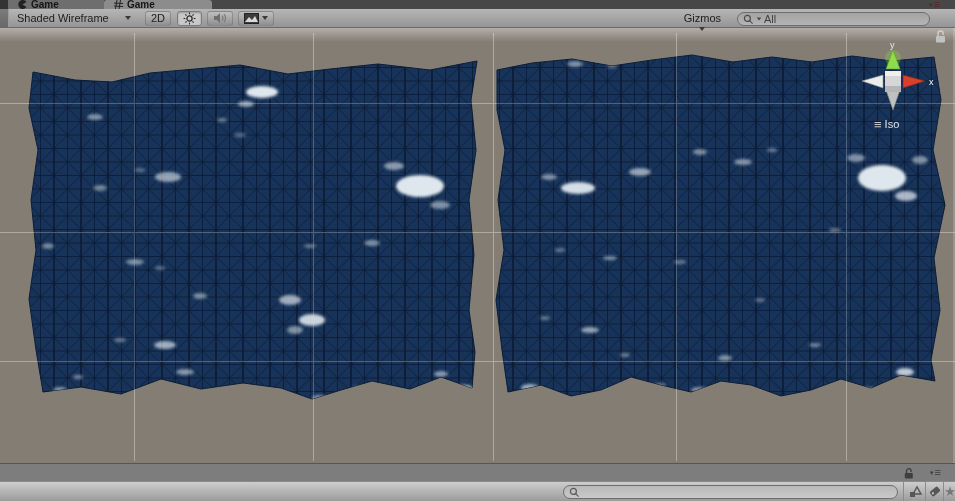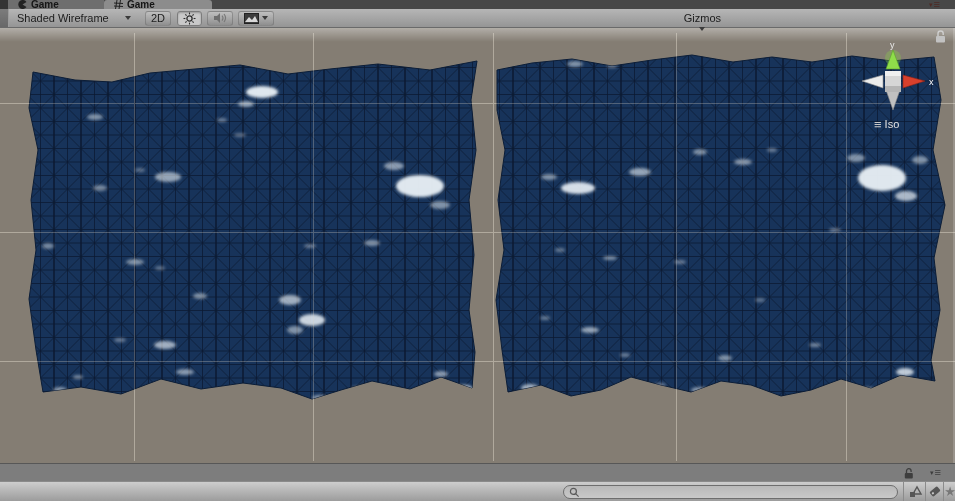--- a/index.html
+++ b/index.html
@@ -257,20 +257,28 @@
         <path d="M1,9 L5,4 L8,7 L11,3 L14,9 Z" fill="#d8d8d8"></path>
       </svg>
       <span class="caret"></span>
     </div>
 
     <div class="tb-btn flat tb-gizmos">
       <span>Gizmos</span>
       <span class="caret"></span>
     </div>
 
+    <div class="searchbox tb-search">
+      <svg class="mag" width="11" height="11">
+        <circle cx="4.4" cy="4.4" r="3" fill="none" stroke="#4c4c4c" stroke-width="1.2"></circle>
+        <line x1="6.6" y1="6.6" x2="9.6" y2="9.6" stroke="#4c4c4c" stroke-width="1.2"></line>
+      </svg>
+      <span class="caret" style="border-top-color:#4c4c4c;transform:scale(0.8);"></span>
+      <span>All</span>
+    </div>
   </div>
 
   <div class="mid-strip">
     <svg class="mid-lock" width="12" height="13" style="position:absolute;">
       <path d="M3.5,6 V4 a2.3,2.3 0 0 1 4.6,0 V5" stroke="#3e3e3e" stroke-width="1.3" fill="none"></path>
       <rect x="1.8" y="6" width="8" height="5.6" rx="1" fill="#3e3e3e"></rect>
     </svg>
     <div class="pane-menu pane-menu-bottom" style="position:absolute;">
       <span class="car">▾</span>
       <span class="bars">≡</span>

